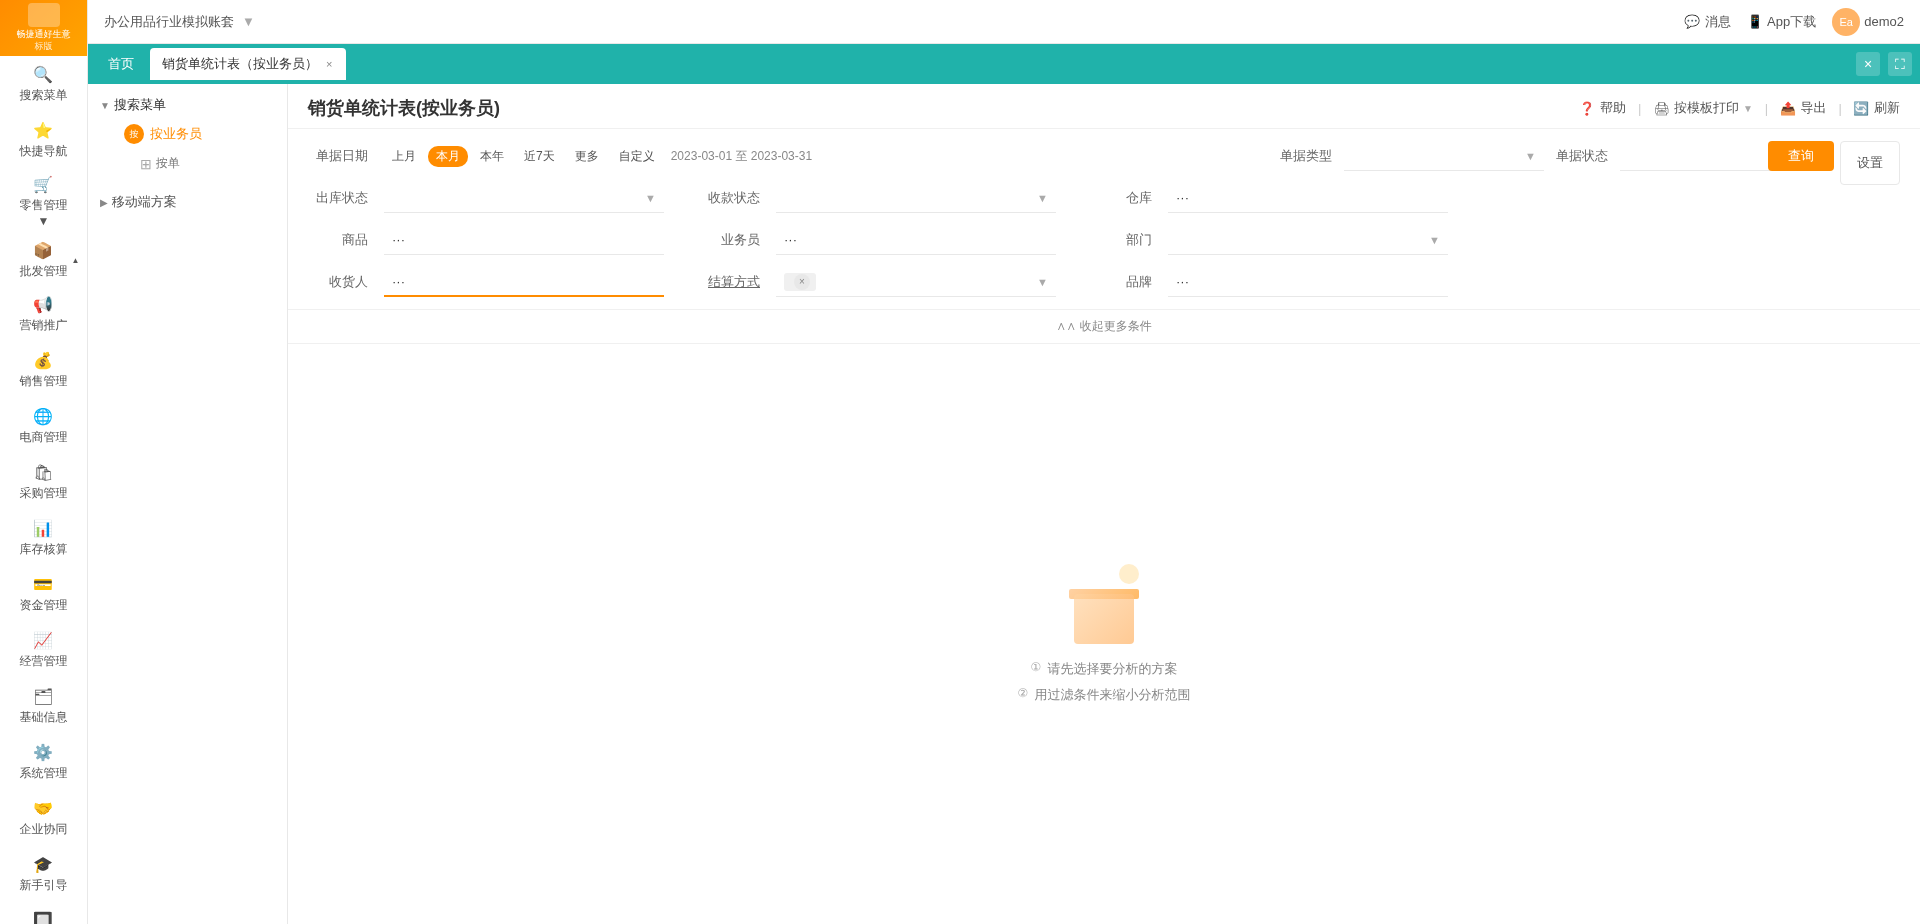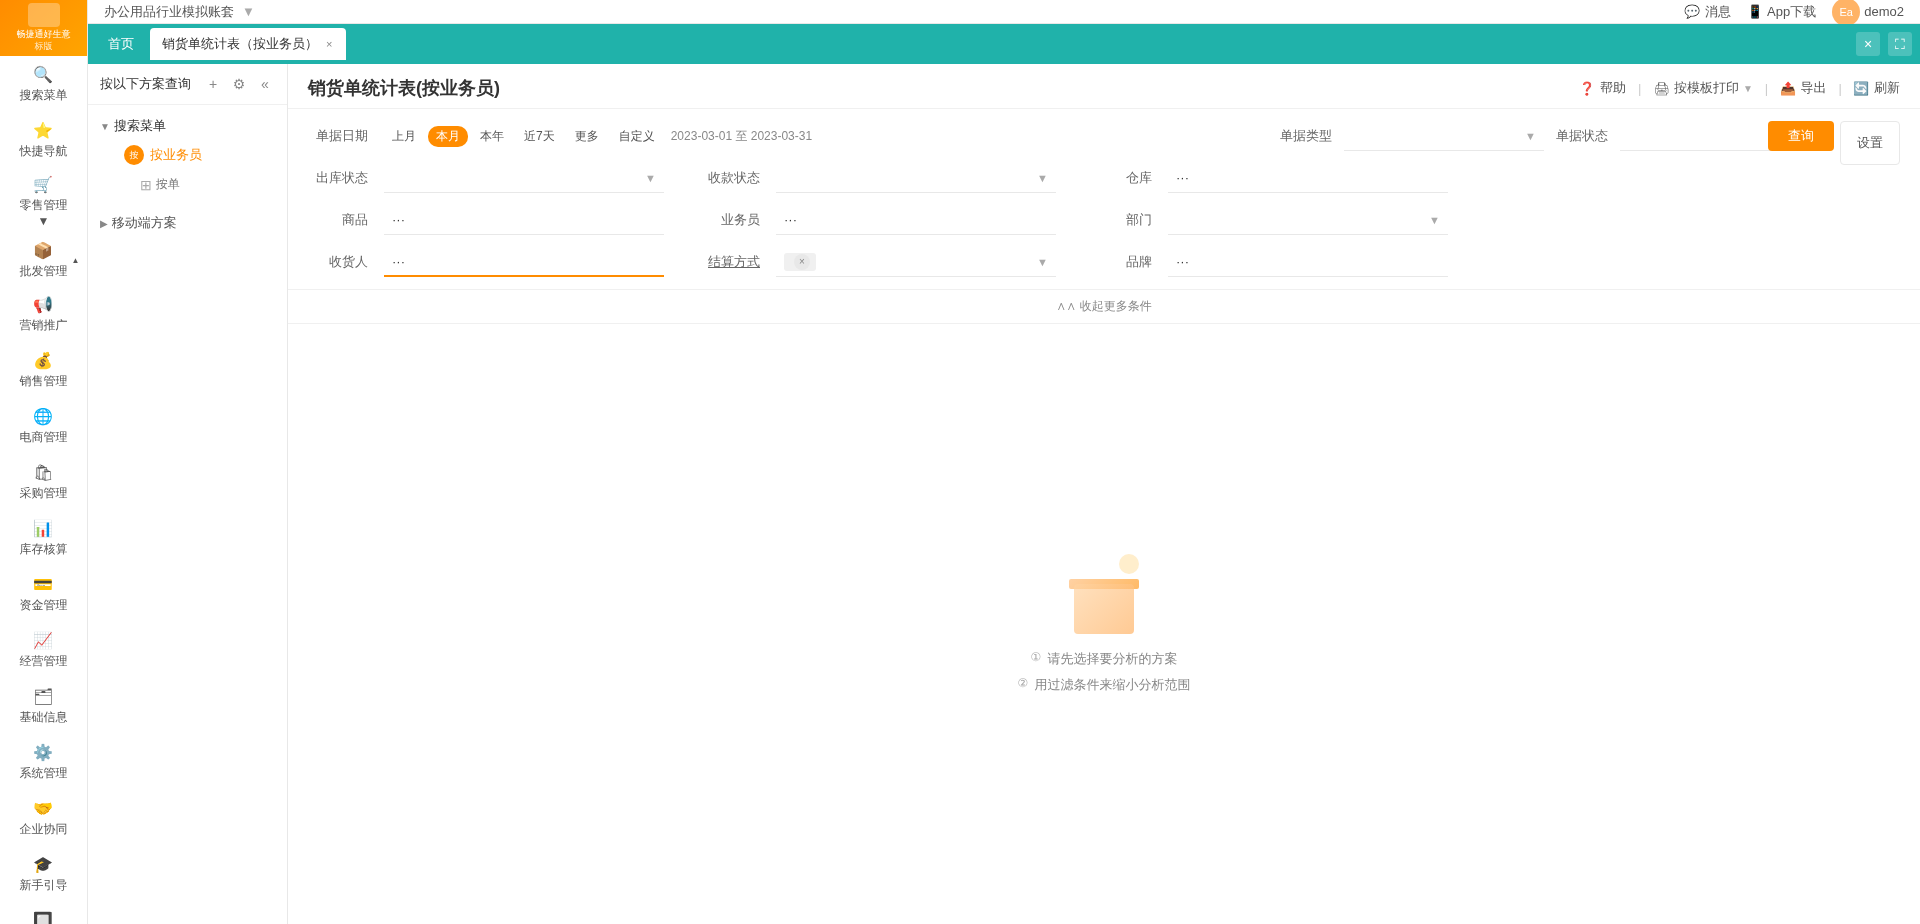--- a/index.html
+++ b/index.html
@@ -82,21 +82,21 @@
     
     .main-area {
       flex: 1;
       display: flex;
       flex-direction: column;
       overflow: hidden;
     }
 
     
     .top-header {
-      height: 24px;
+      height: 44px;
       background: #fff;
       border-bottom: 1px solid #e8e8e8;
       display: flex;
       align-items: center;
       padding: 8px 16px;
       justify-content: space-between;
       flex-shrink: 0;
     }
     .top-header-left {
       display: flex;
@@ -625,28 +625,20 @@
     </div>
     <div class="tab-bar-actions">
       <div class="tab-action-btn">×</div>
       <div class="tab-action-btn">⛶</div>
     </div>
   </div>
 
   <div class="page-content">
 
     <div class="left-panel">
-      <div class="left-panel-header">
-        <span>按以下方案查询</span>
-        <div class="left-panel-actions">
-          <div class="left-panel-action-btn">+</div>
-          <div class="left-panel-action-btn">⚙</div>
-          <div class="left-panel-action-btn">«</div>
-        </div>
-      </div>
 
       <div class="scheme-group">
         <div class="scheme-group-header">
           <span class="scheme-group-arrow">▼</span>
           <span>搜索菜单</span>
         </div>
 
         <div class="scheme-item active">
           <div class="scheme-item-circle">
             <span>按</span>

